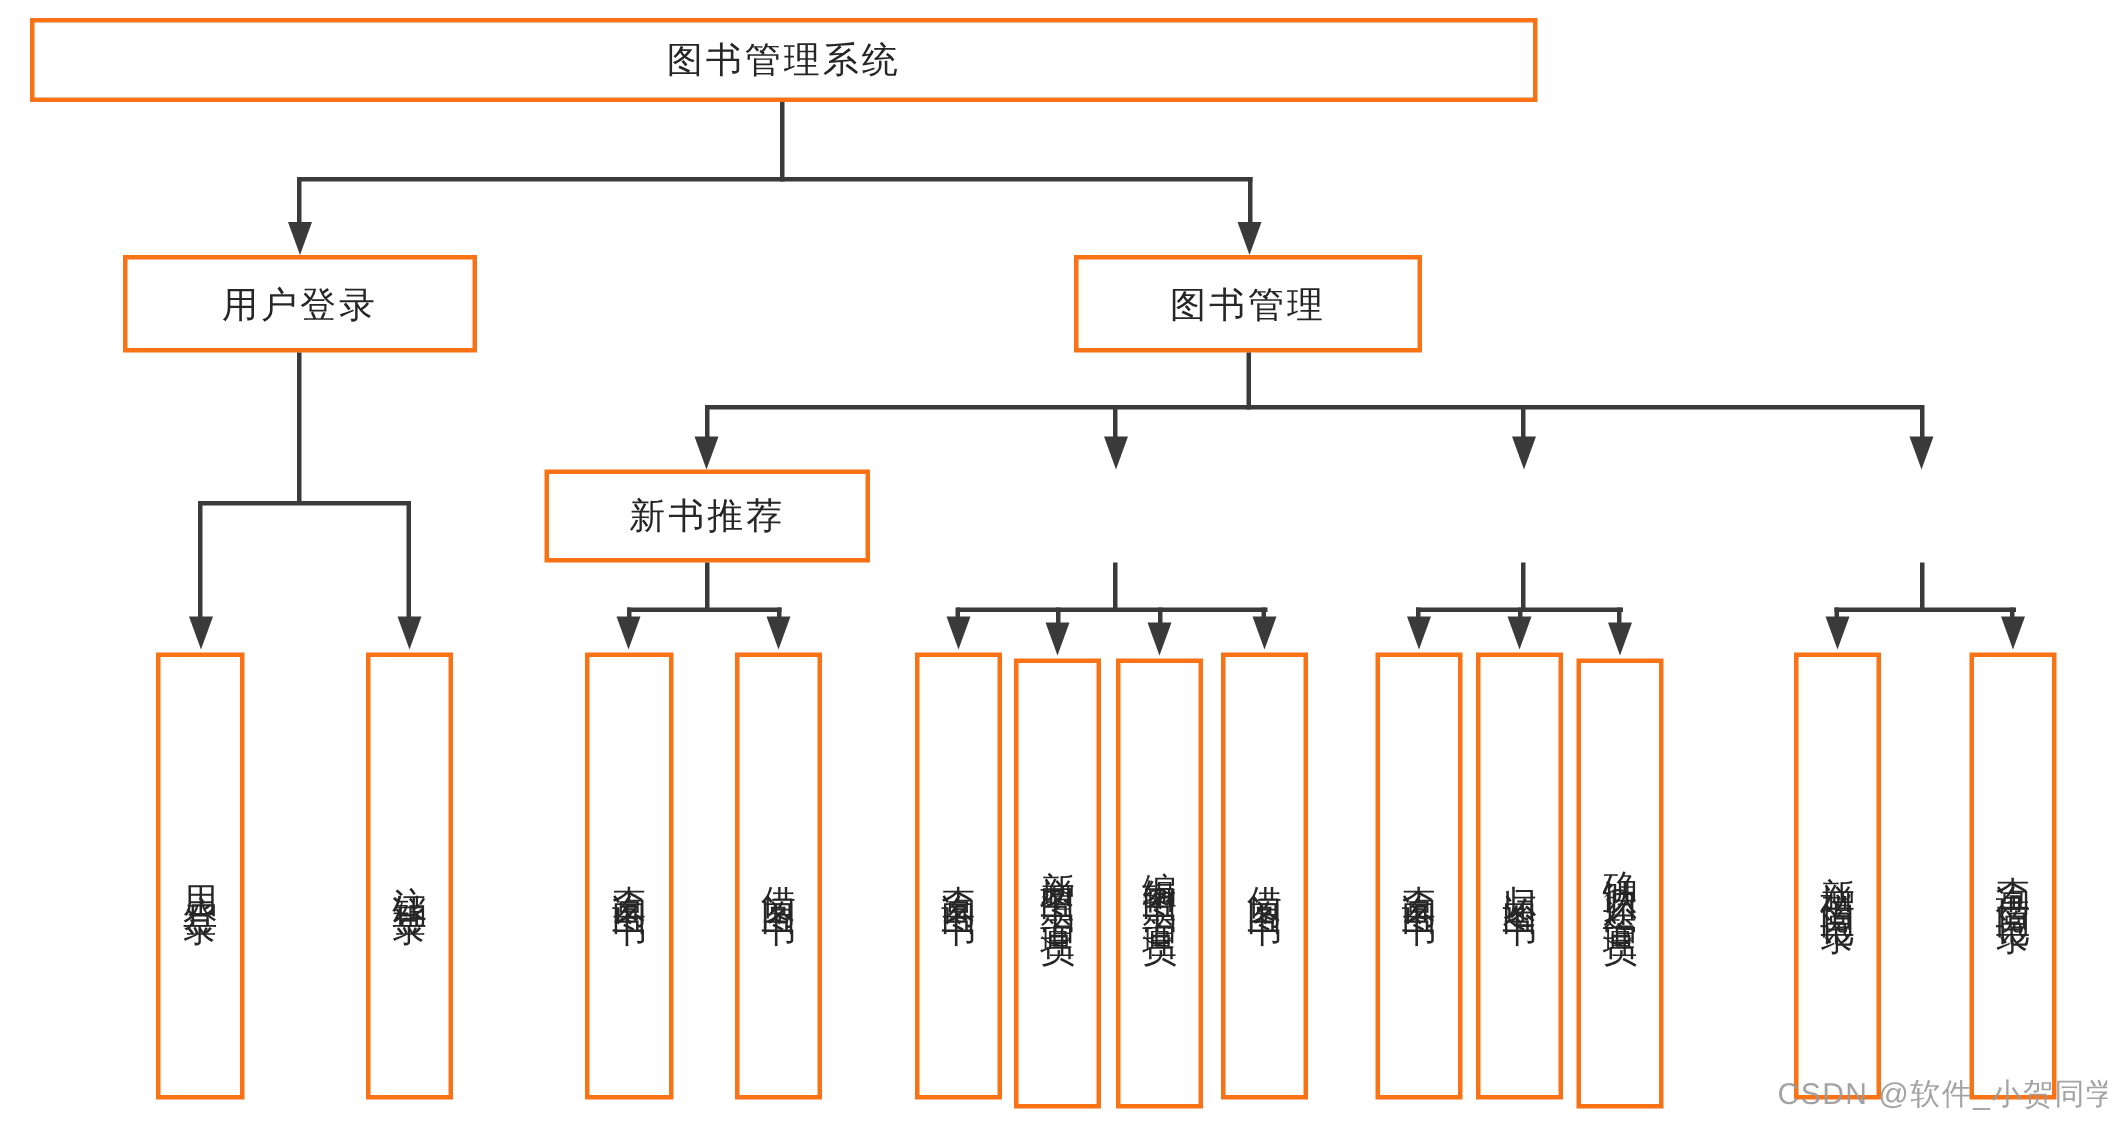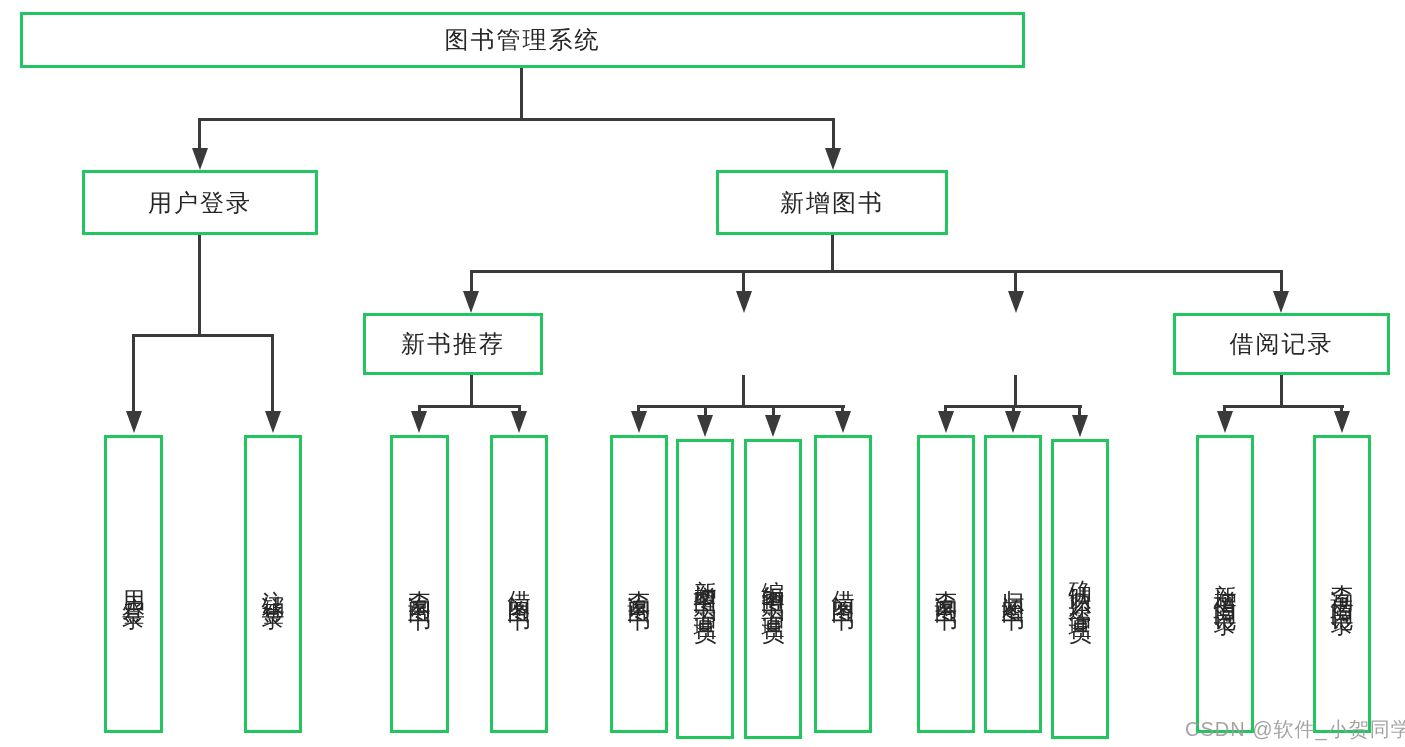--- a/index.html
+++ b/index.html
@@ -8,21 +8,21 @@
     width: 1405px;
     height: 747px;
     background: #ffffff;
     overflow: hidden;
     font-family: "Liberation Sans", sans-serif;
   }
   .node {
     position: absolute;
     box-sizing: border-box;
     background: #ffffff;
-    border: 3px solid #22c55e;
+    border: 3px solid #f97316;
     color: #262626;
     display: flex;
     align-items: center;
     justify-content: center;
     text-align: center;
   }
   .h { font-size: 24px; letter-spacing: 2px; }
   .v {
     writing-mode: vertical-rl;
     text-orientation: mixed;
@@ -51,27 +51,26 @@
 </style>
 </head>
 <body>
 
 <div id="canvas">
 
   <div class="node h" style="left:20px; top:12px; width:1005px; height:56px;">图书管理系统</div>
 
   <div class="node h" style="left:82px; top:170px; width:236px; height:65px;">用户登录</div>
 
-  <div class="node h" style="left:716px; top:170px; width:232px; height:65px;">新增图书</div>
+  <div class="node h" style="left:716px; top:170px; width:232px; height:65px;">图书管理</div>
 
-  <div class="node h" style="left:363px; top:313px; width:180px; height:62px;">新书推荐</div>
+  <div class="node h" style="left:363px; top:313px; width:217px; height:62px;">新书推荐</div>
 
 
 
-  <div class="node h" style="left:1173px; top:313px; width:217px; height:62px;">借阅记录</div>
 
   <div class="node v" style="left:104px; top:435px; width:59px; height:298px;">用户登录</div>
 
   <div class="node v" style="left:244px; top:435px; width:58px; height:298px;">注销登录</div>
 
   <div class="node v" style="left:390px; top:435px; width:59px; height:298px;">查询图书</div>
 
   <div class="node v" style="left:490px; top:435px; width:58px; height:298px;">借阅图书</div>
 
   <div class="node v" style="left:610px; top:435px; width:58px; height:298px;">查询图书</div>

